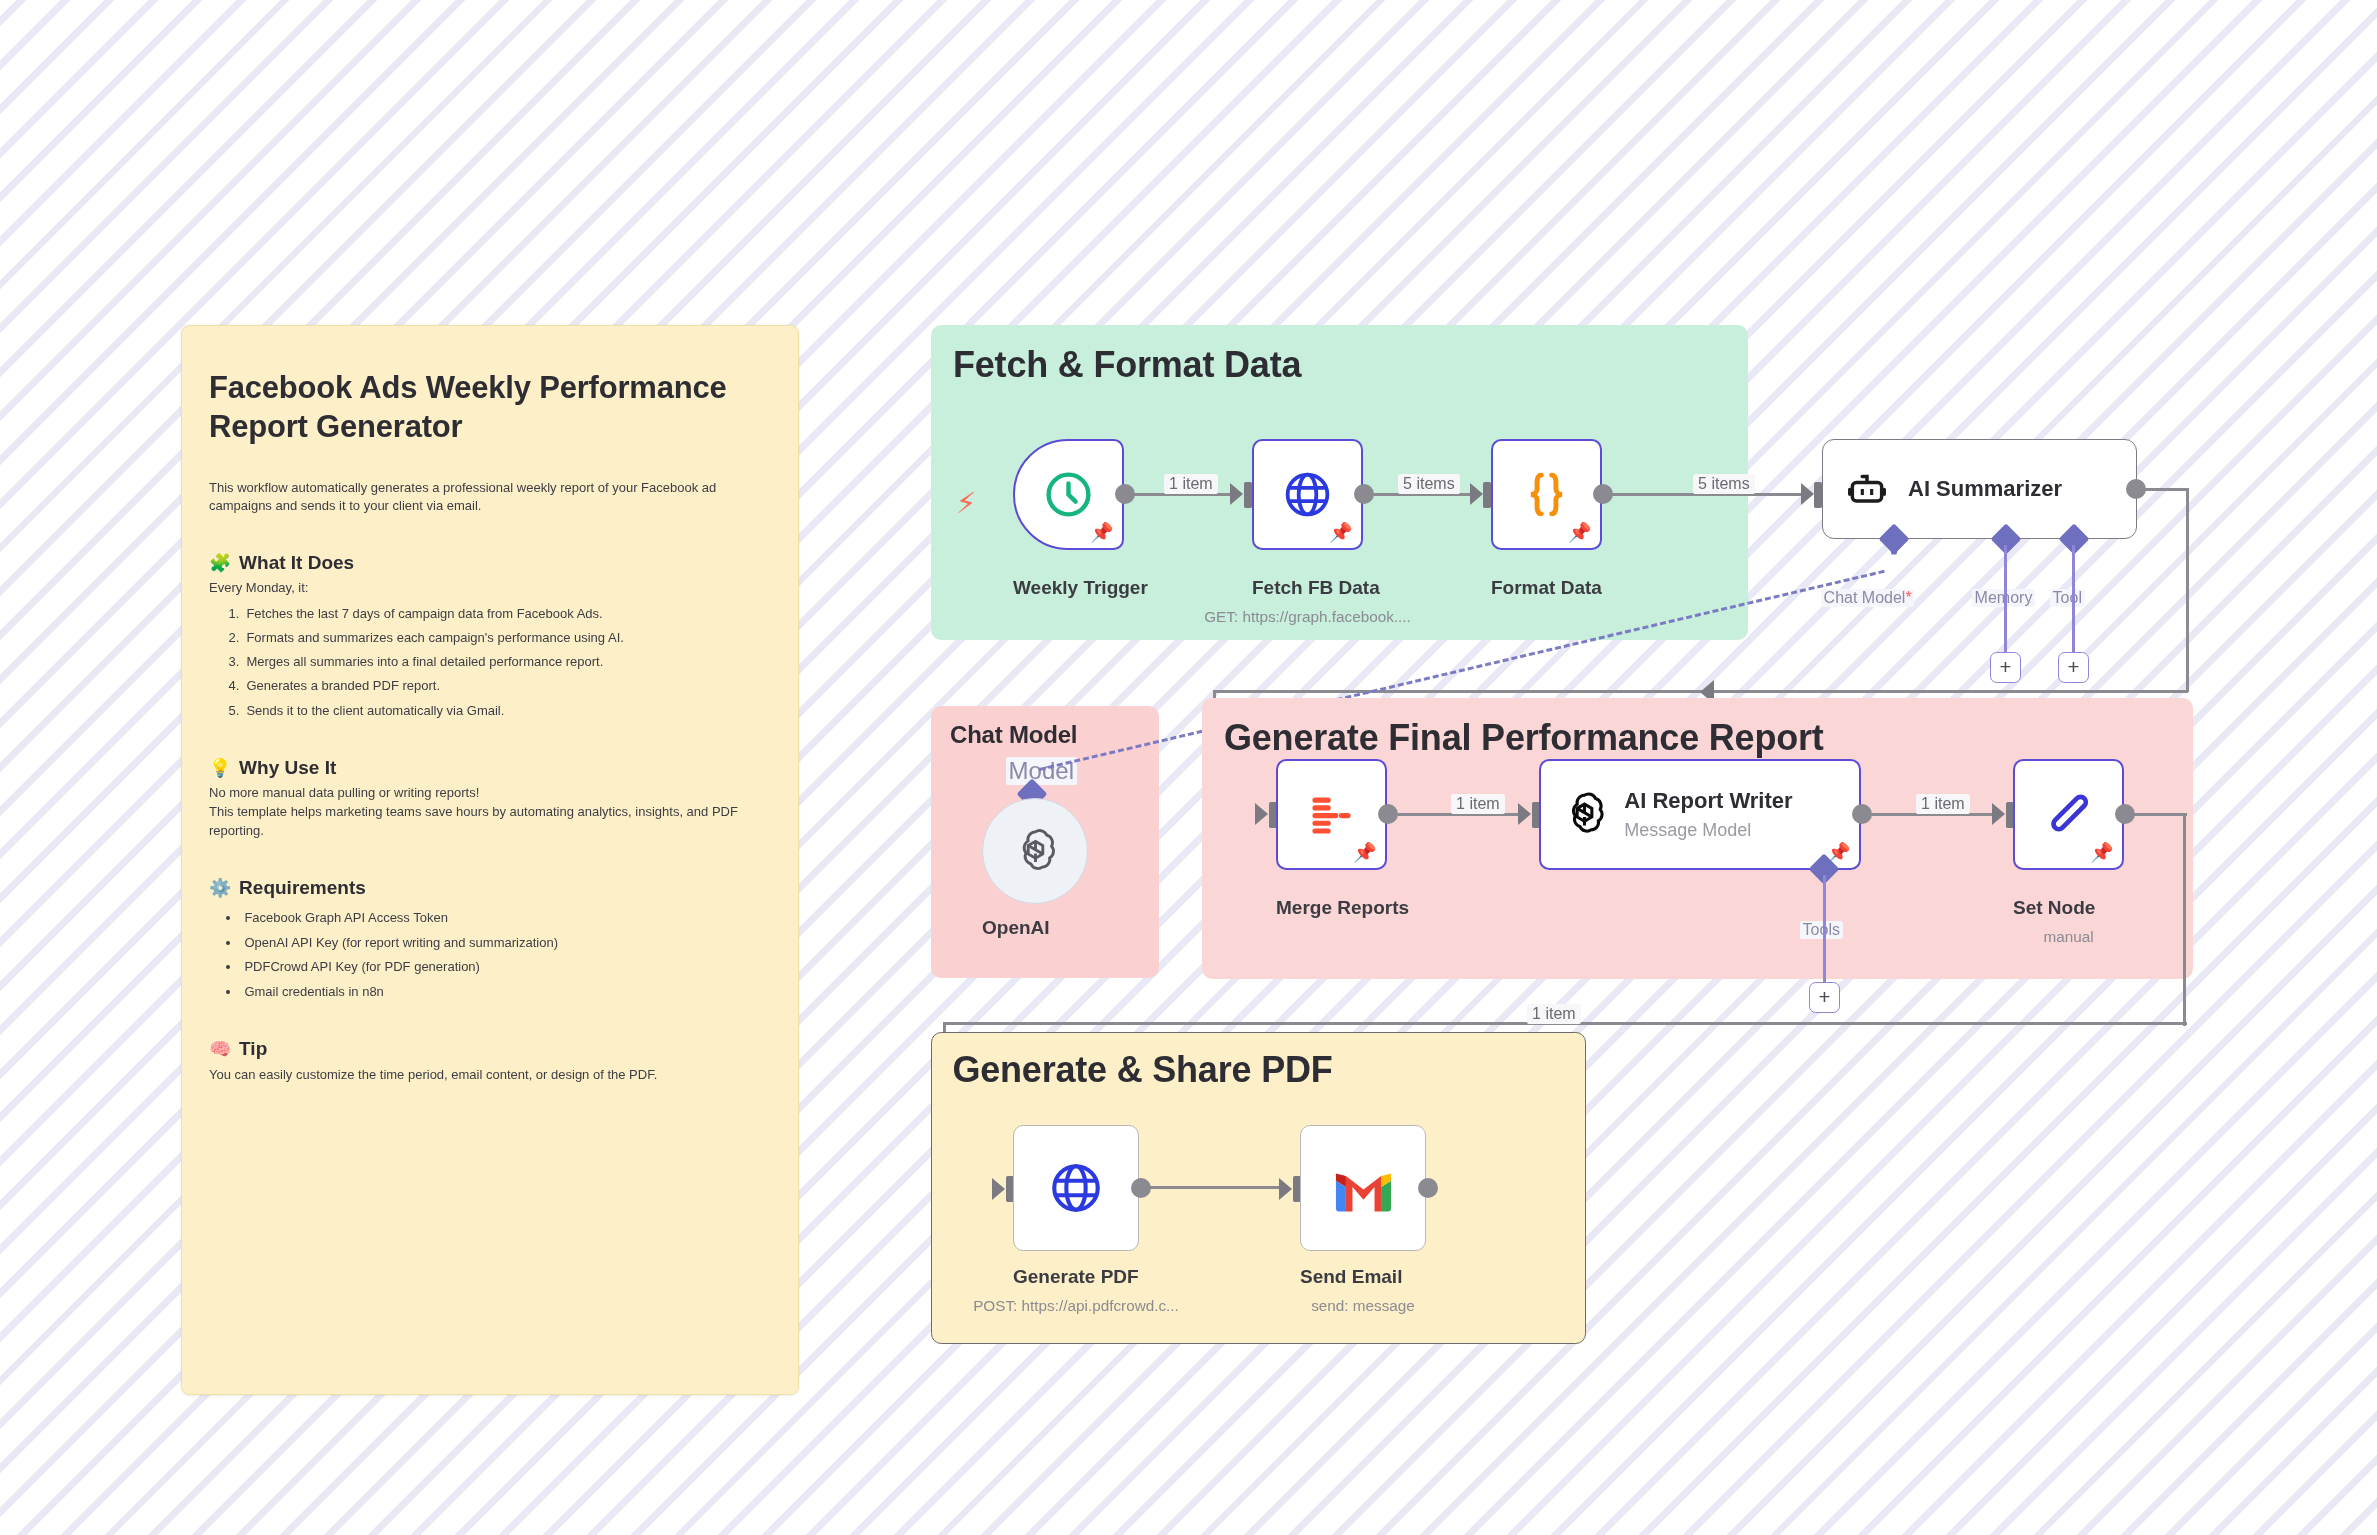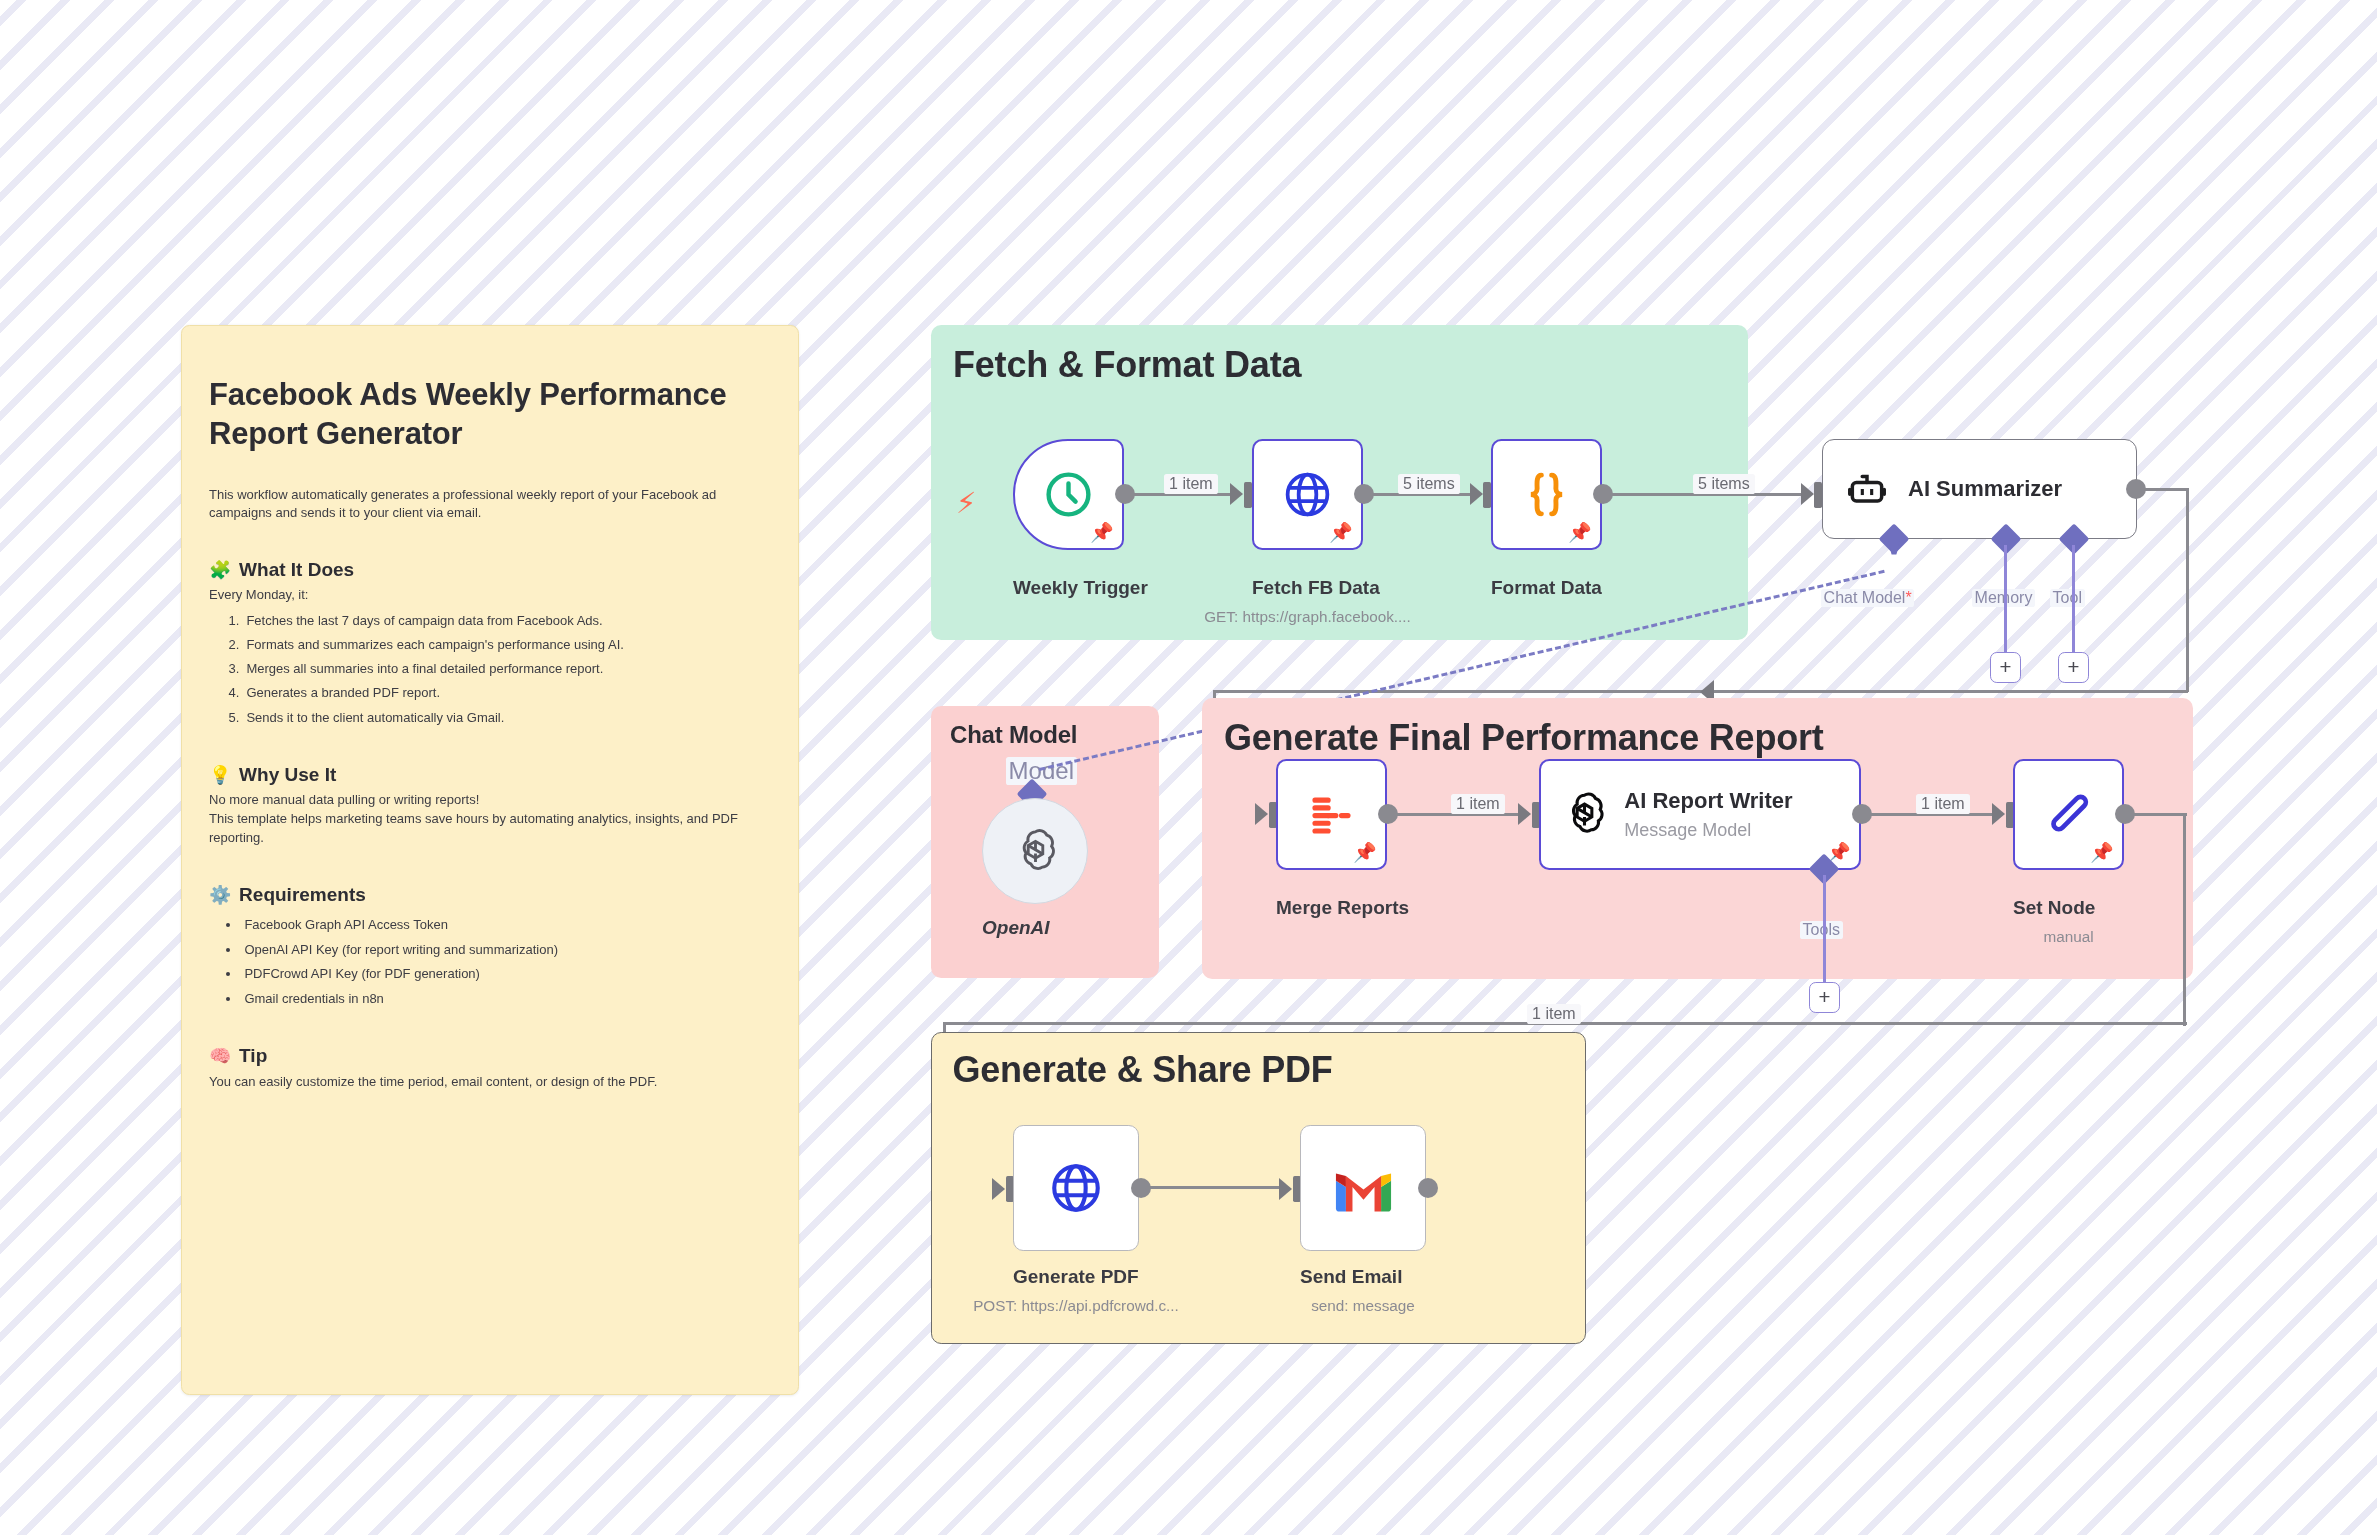--- a/index.html
+++ b/index.html
@@ -14,21 +14,21 @@
   }
   .canvas{position:absolute;inset:0;}
 
   
   #sticky{
     position:absolute;left:181px;top:325px;width:618px;height:1070px;
     background:#fdf0c8;border:0.9px solid #f0e0a8;border-radius:8.5px;
     box-shadow:0 0.9px 2.6px rgba(0,0,0,.08);
     padding:0;box-sizing:border-box;
   }
-  #sticky .inner{padding:26px 27px 0 27px;color:#3b3b42;margin-top:16px;}
+  #sticky .inner{padding:35px 27px 0 27px;color:#3b3b42;}
   #sticky h1{
     font-size:31px;line-height:1.27;margin:6.8px 0 0 0;font-weight:700;color:#2d2d33;
     letter-spacing:-0.2px;
   }
   #sticky p,#sticky li{font-size:13px;line-height:1.39;color:#3d3d44;}
   #sticky p.intro{margin:32px 0 0 0;}
   #sticky h2{
     font-size:19px;font-weight:700;margin:37px 0 5.1px 0;color:#2d2d33;
     display:flex;align-items:center;gap:7.7px;
   }
@@ -238,21 +238,21 @@
 
   <div class="portlabel" style="left:1006px;top:757px;font-size:24px;">Model</div>
   <div class="diamond" style="left:1021px;top:783px;"></div>
   <div class="node plain" style="left:982px;top:798px;width:106px;height:106px;border-radius:50%;background:#eef1f6;border:1.7px solid #d3d8e0;">
     <svg width="53" height="53" viewBox="0 0 24 24" fill="none" stroke="#5a5a62" stroke-width="1.3">
       <path d="M11.9 3.1a3.5 3.5 0 0 1 5.2 1.5 3.5 3.5 0 0 1 2.2 5 3.5 3.5 0 0 1-.9 5.3 3.5 3.5 0 0 1-3.3 4.2 3.5 3.5 0 0 1-5.2-1.5 3.5 3.5 0 0 1-2.2-5 3.5 3.5 0 0 1 .9-5.3 3.5 3.5 0 0 1 3.3-4.2z"></path>
       <path d="M8.7 9.3l3.3-1.9 3.3 1.9v3.8l-3.3 1.9-3.3-1.9z"></path>
       <path d="M12 7.4v3.8M12 12.9v3.9M8.7 9.3l3.3 1.9M15.3 13.1L12 11.2"></path>
     </svg>
   </div>
-  <div class="nlabel" style="left:982px;top:917px;width:106px;font-style:italic;">OpenAI</div>
+  <div class="nlabel" style="left:982px;top:917px;width:106px;">OpenAI</div>
 
   <div class="dashline" style="left:1039px;top:768px;width:868px;transform:rotate(-13.2deg);"></div>
 
   <div class="group" id="grp-final">
     <div class="gtitle" style="left:22px;top:17px;">Generate Final Performance Report</div>
   </div>
 
   <div class="inarrow" style="left:1255px;top:803px;"></div>
   <div class="inbar" style="left:1269px;top:802px;"></div>
 

